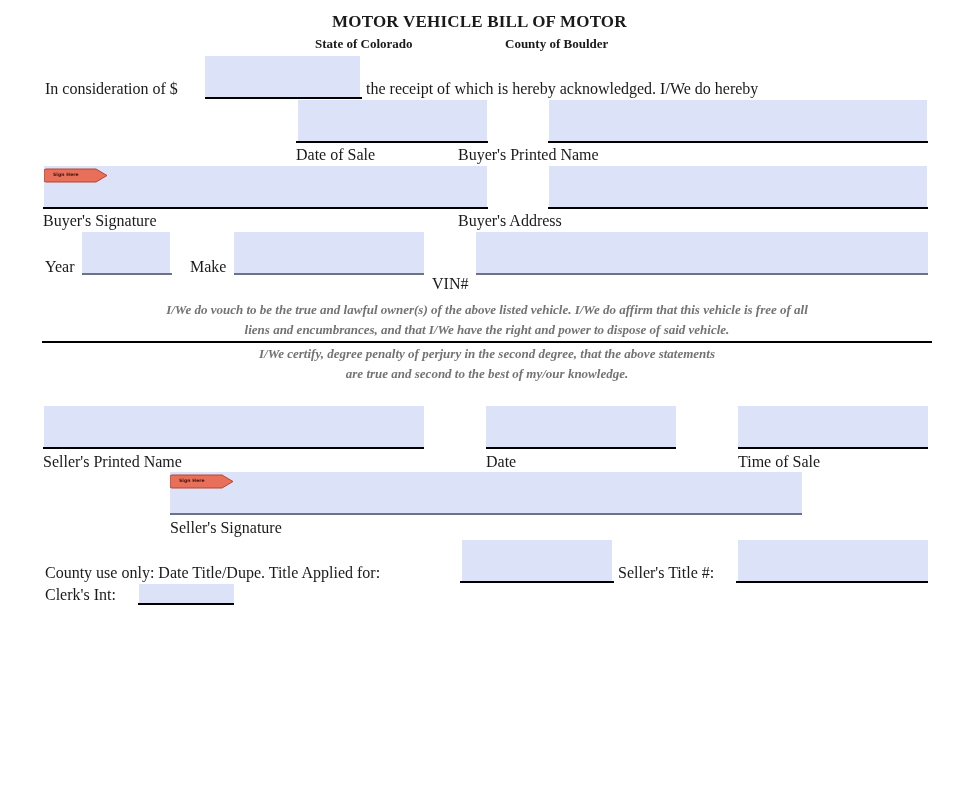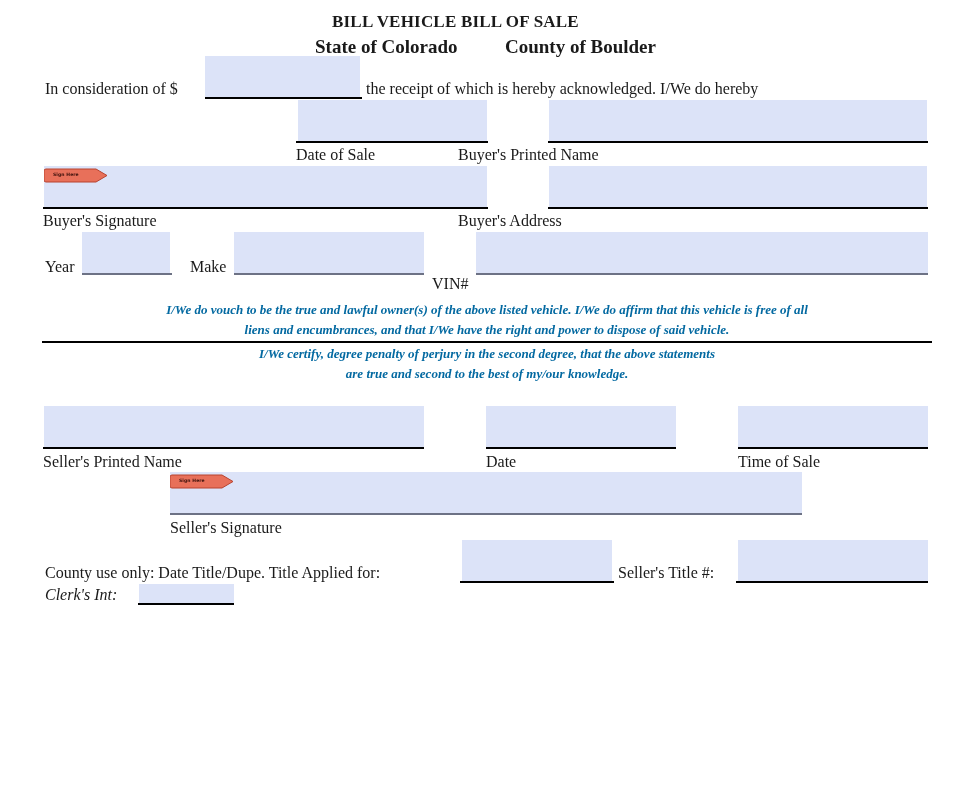--- a/index.html
+++ b/index.html
@@ -4,24 +4,24 @@
 <style>
   html, body { margin:0; padding:0; }
   body {
     width:964px; height:802px; position:relative; overflow:hidden;
     background:#ffffff;
     font-family:"Liberation Serif", "DejaVu Serif", serif;
     color:#1a1a1a;
   }
   .abs { position:absolute; }
   .title { font-weight:bold; font-size:17px; letter-spacing:0.2px; white-space:nowrap; }
-  .subtitle { font-weight:bold; font-size:19px; white-space:nowrap; }
+  .subtitle { font-weight:bold; font-size:13px; white-space:nowrap; }
   .txt { font-size:16px; white-space:nowrap; }
   .lbl { font-size:16px; white-space:nowrap; text-align:left; }
-  .ital { font-style:italic; font-weight:bold; font-size:13px; white-space:nowrap; text-align:center; color:#0369a1; }
+  .ital { font-style:italic; font-weight:bold; font-size:13px; white-space:nowrap; text-align:center; color:#737373; }
   .field {
     position:absolute; background:#dce3f8; box-sizing:border-box;
     border:none; outline:none; padding:0 4px;
     font-family:"Liberation Serif", serif; font-size:15px; color:#000;
   }
   .uline { position:absolute; height:2px; background:#000; }
   .uline.grey { background:#6d7285; }
   .rule { position:absolute; height:2px; background:#000; }
   .sigtag {
     position:absolute; width:64px; height:15px;
@@ -29,21 +29,21 @@
   .sigtag svg { display:block; }
   .sigtag .tagtext {
     position:absolute; left:9px; top:4px;
     font-family:"DejaVu Sans", sans-serif; font-size:4.5px; font-weight:bold; color:#3a0f0a;
     letter-spacing:0.1px;
   }
 </style>
 </head>
 <body>
 
-<div class="abs title" style="left:332px; top:12px;">BILL VEHICLE BILL OF SALE</div>
+<div class="abs title" style="left:332px; top:12px;">MOTOR VEHICLE BILL OF MOTOR</div>
 <div class="abs subtitle" style="left:315px; top:36px;">State of Colorado</div>
 <div class="abs subtitle" style="left:505px; top:36px;">County of Boulder</div>
 
 <div class="abs txt" style="left:45px; top:80px;">In consideration of $</div>
 <input class="field" style="left: 205px; top: 56px; width: 155px; height: 42px;">
 <div class="uline" style="left:205px; top:97px; width:157px;"></div>
 <div class="abs txt" style="left:366px; top:80px;">the receipt of which is hereby acknowledged.  I/We do hereby</div>
 
 <div class="abs txt" style="left:45px; top:124px;margin-top:44px;">sell and deliver on this date:</div>
 <input class="field" style="left: 298px; top: 100px; width: 189px; height: 42px;" value="">
@@ -109,15 +109,15 @@
 <div class="abs lbl" style="left:170px; top:519px; width:694px;">Seller's Signature</div>
 
 <div class="abs txt" style="left:45px; top:564px;">County use only: Date Title/Dupe. Title Applied for:</div>
 <input class="field" style="left: 462px; top: 540px; width: 150px; height: 42px;" value="">
 <div class="uline" style="left:460px; top:581px; width:154px;"></div>
 
 <div class="abs txt" style="left:618px; top:564px;">Seller's Title #:</div>
 <input class="field" style="left: 738px; top: 540px; width: 190px; height: 42px;" value="">
 <div class="uline" style="left:736px; top:581px; width:192px;"></div>
 
-<div class="abs txt" style="left:45px; top:586px;font-style:italic;">Clerk's Int:</div>
+<div class="abs txt" style="left:45px; top:586px;">Clerk's Int:</div>
 <input class="field" style="left: 139px; top: 584px; width: 95px; height: 20px;" value="">
 <div class="uline" style="left:138px; top:603px; width:96px;"></div>
 
 </body></html>

